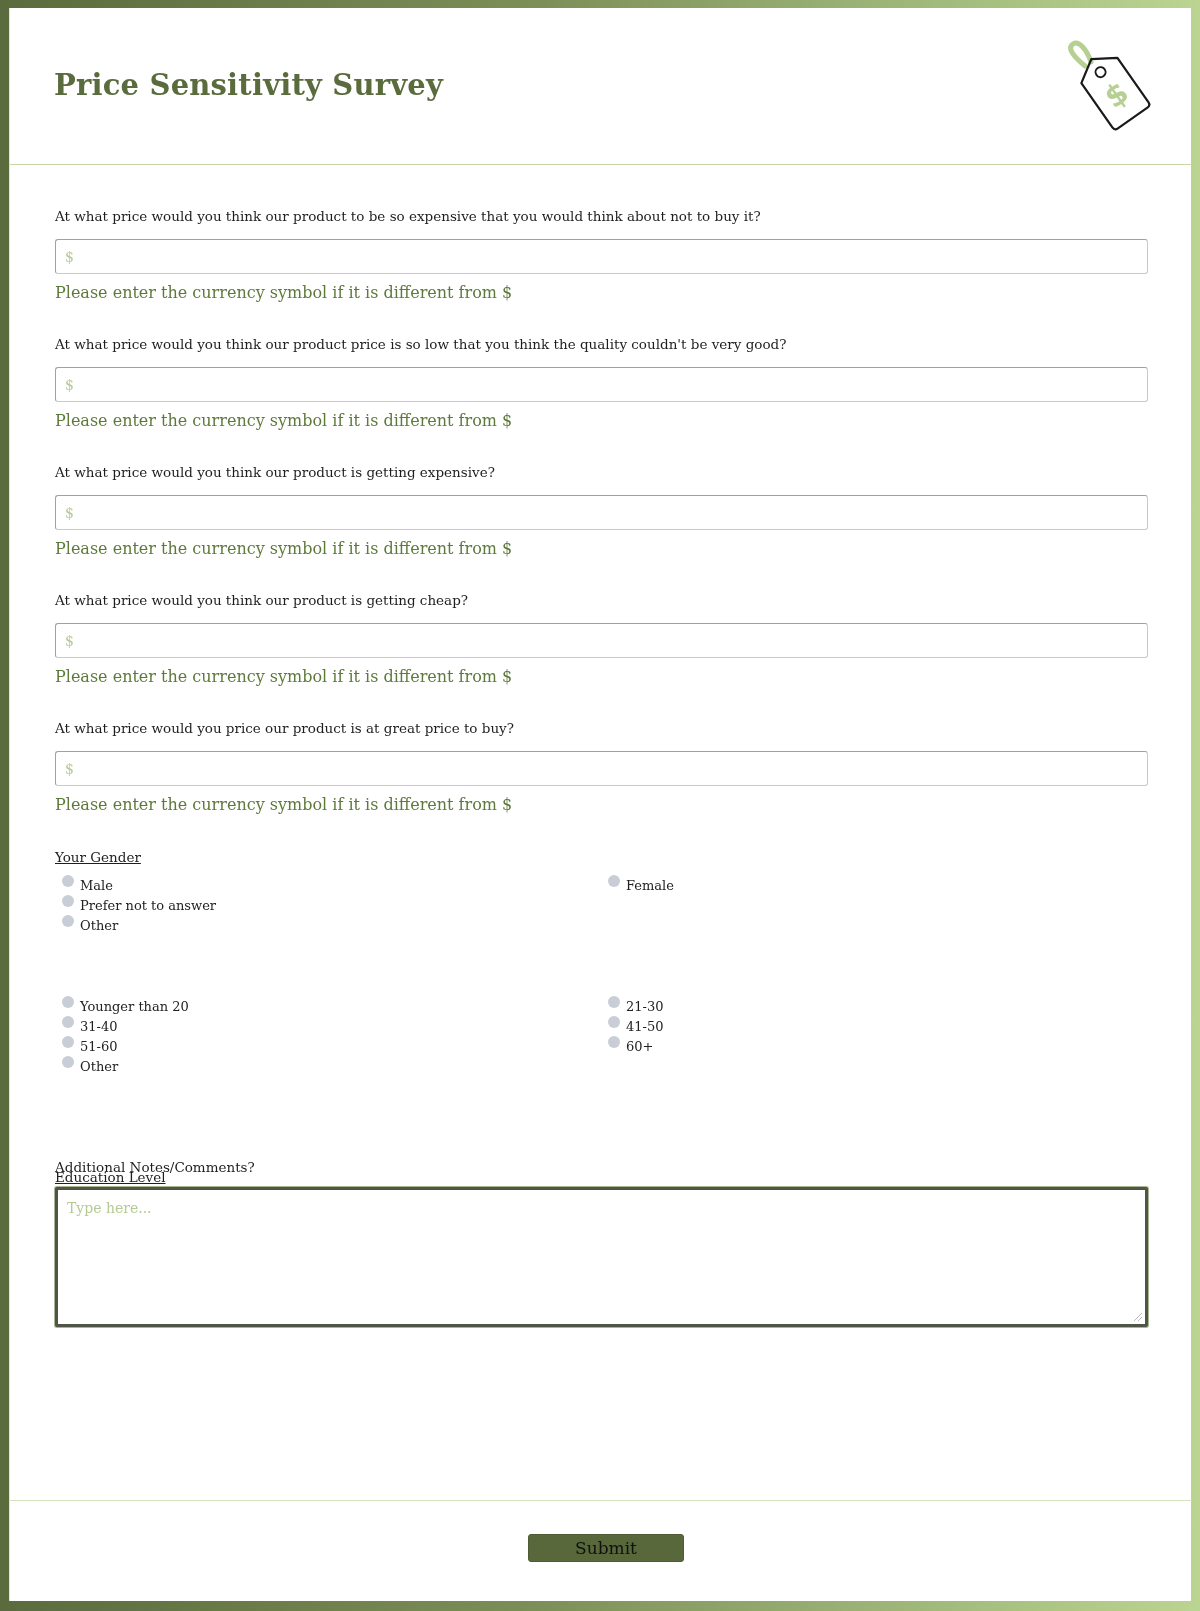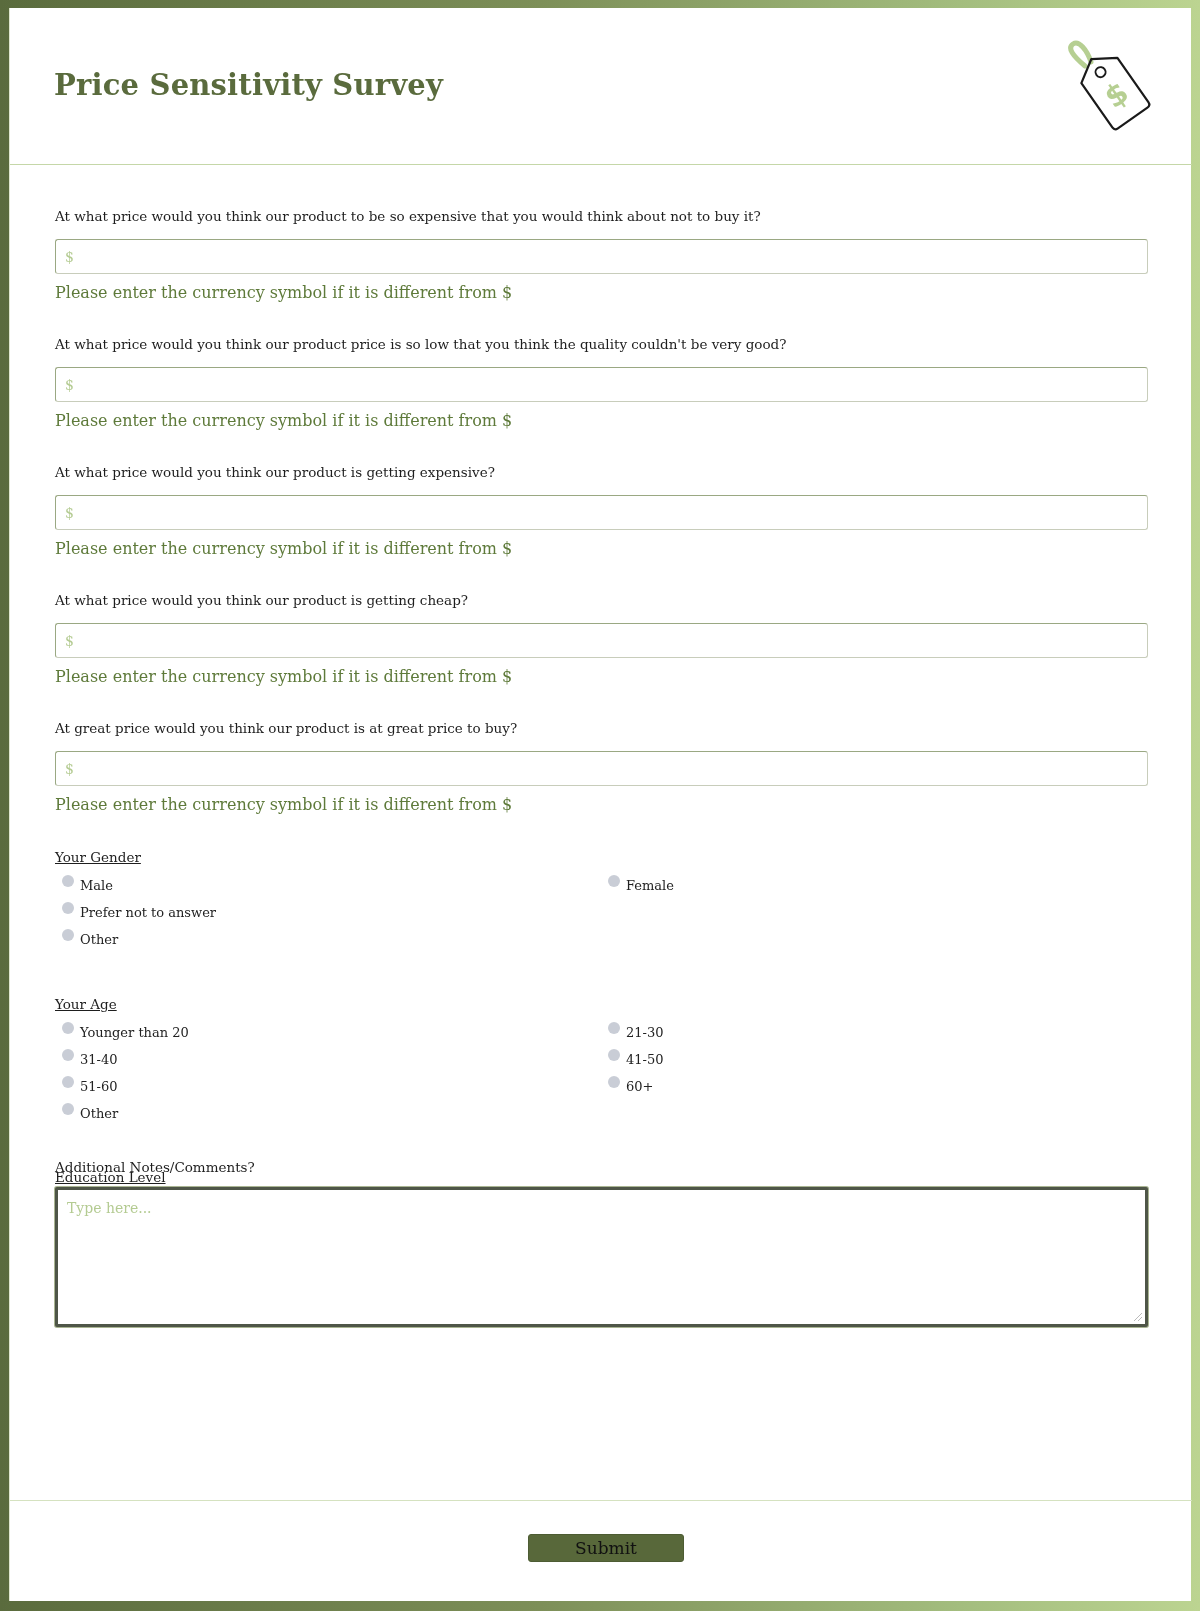--- a/index.html
+++ b/index.html
@@ -41,21 +41,21 @@
     }
     .q-input input {
       border: none; outline: none; width: 100%; height: 100%;
       font-family: "DejaVu Serif", serif; font-size: 14px; color: #333; background: transparent;
     }
     .q-input input::placeholder { color: #b4cb92; }
     .q-hint { margin-top: 9px; font-size: 16px; color: #5e7a3a; }
 
     .radio-group { position: absolute; left: 45px; width: 1092px; }
     .rg-label { font-size: 13.5px; color: #1e1e1e; line-height: 18px; margin-bottom: 8px; text-decoration: underline; }
-    .rg-options { display: grid; grid-template-columns: 546px 546px; row-gap: 9px; }
+    .rg-options { display: grid; grid-template-columns: 546px 546px; row-gap: 2px; }
     .rg-option { display: flex; align-items: flex-start; height: 18px; cursor: pointer; }
     .rg-option .dot {
       width: 12px; height: 12px; border-radius: 50%; background: #c9cdd6;
       margin-left: 7px; margin-right: 6px; margin-top: 1px; flex-shrink: 0;
     }
     .rg-option .opt-text { font-size: 13px; color: #222; line-height: 18px; margin-top: 3px; }
 
     .notes { position: absolute; left: 45px; top: 1150px; width: 902px; }
     .notes-label { font-size: 13.5px; color: #1e1e1e; line-height: 18px; }
     .notes-area {
@@ -134,21 +134,21 @@
 
     <div class="q-block" style="top:426px;">
       <div class="q-label">At what price would you think our product is getting cheap?</div>
       <div class="q-input">
         <input type="text" placeholder="$" style="">
       </div>
       <div class="q-hint">Please enter the currency symbol if it is different from $</div>
     </div>
 
     <div class="q-block" style="top:554px;">
-      <div class="q-label">At great price would you think our product is at great price to buy?</div>
+      <div class="q-label">At what price would you price our product is at great price to buy?</div>
       <div class="q-input">
         <input type="text" placeholder="$" style="">
       </div>
       <div class="q-hint">Please enter the currency symbol if it is different from $</div>
     </div>
 
     <div class="radio-group" style="top:683px;">
       <div class="rg-label">Your Gender</div>
       <div class="rg-options">
         <label class="rg-option">
@@ -165,21 +165,20 @@
         </label>
         <span></span>
         <label class="rg-option">
           <span class="dot"></span>
           <span class="opt-text">Other</span>
         </label>
       </div>
     </div>
 
     <div class="radio-group" style="top:830px;">
-      <div class="rg-label">Your Age</div>
       <div class="rg-options">
         <label class="rg-option">
           <span class="dot"></span>
           <span class="opt-text">Younger than 20</span>
         </label>
         <label class="rg-option">
           <span class="dot"></span>
           <span class="opt-text">21-30</span>
         </label>
         <label class="rg-option">

